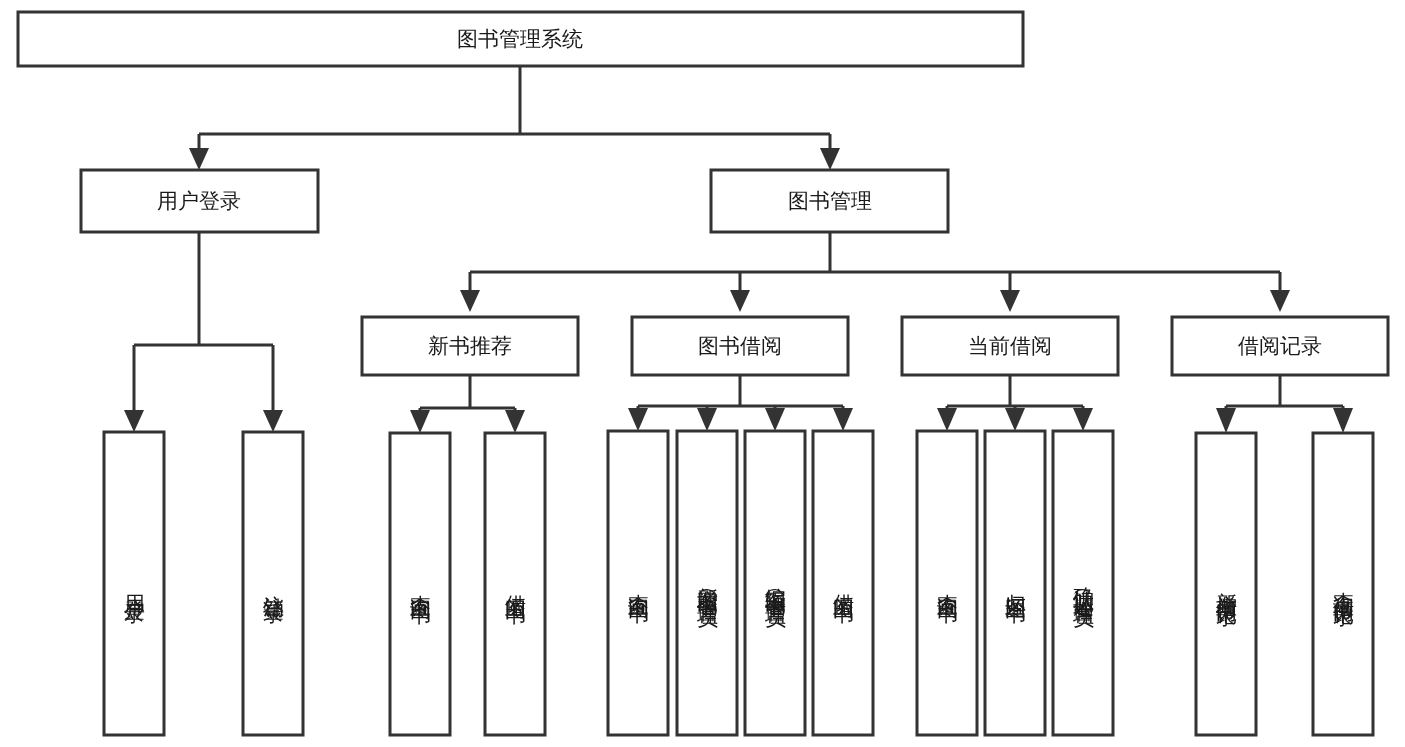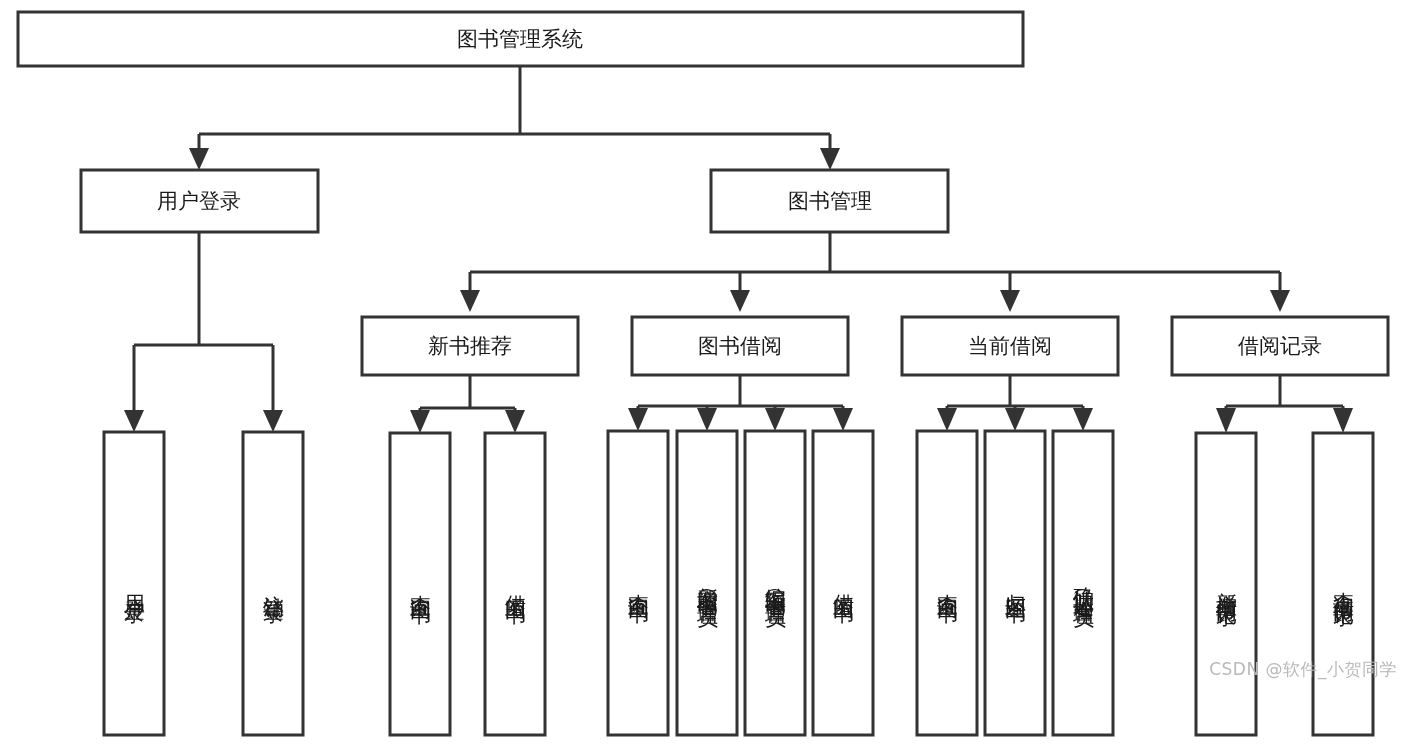--- a/index.html
+++ b/index.html
@@ -213,15 +213,14 @@
   <div class="leaf-label" style="left: 745px; top: 431px; width: 60px; height: 304px; display: flex; align-items: center; justify-content: center;">编辑图书（管理员）</div>
   <div class="leaf-label" style="left: 813px; top: 431px; width: 60px; height: 304px; display: flex; align-items: center; justify-content: center;">借阅图书</div>
 
   <div class="leaf-label" style="left: 917px; top: 431px; width: 60px; height: 304px; display: flex; align-items: center; justify-content: center;">查询图书</div>
   <div class="leaf-label" style="left: 985px; top: 431px; width: 60px; height: 304px; display: flex; align-items: center; justify-content: center;">归还图书</div>
   <div class="leaf-label" style="left: 1053px; top: 431px; width: 60px; height: 304px; display: flex; align-items: center; justify-content: center;">确认归还（管理员）</div>
 
   <div class="leaf-label" style="left: 1196px; top: 433px; width: 60px; height: 302px; display: flex; align-items: center; justify-content: center;">新增借阅记录</div>
   <div class="leaf-label" style="left: 1313px; top: 433px; width: 60px; height: 302px; display: flex; align-items: center; justify-content: center;">查询借阅记录</div>
 
-  <div id="watermark">CSDN @软件_小贺同学</div>
 
 </div>
 
 </body></html>

